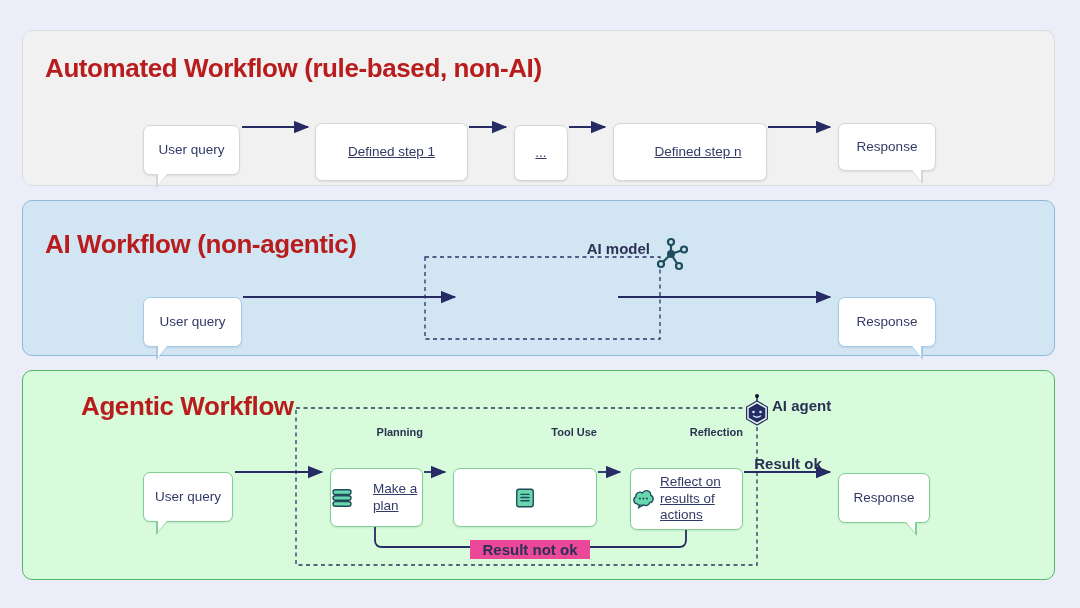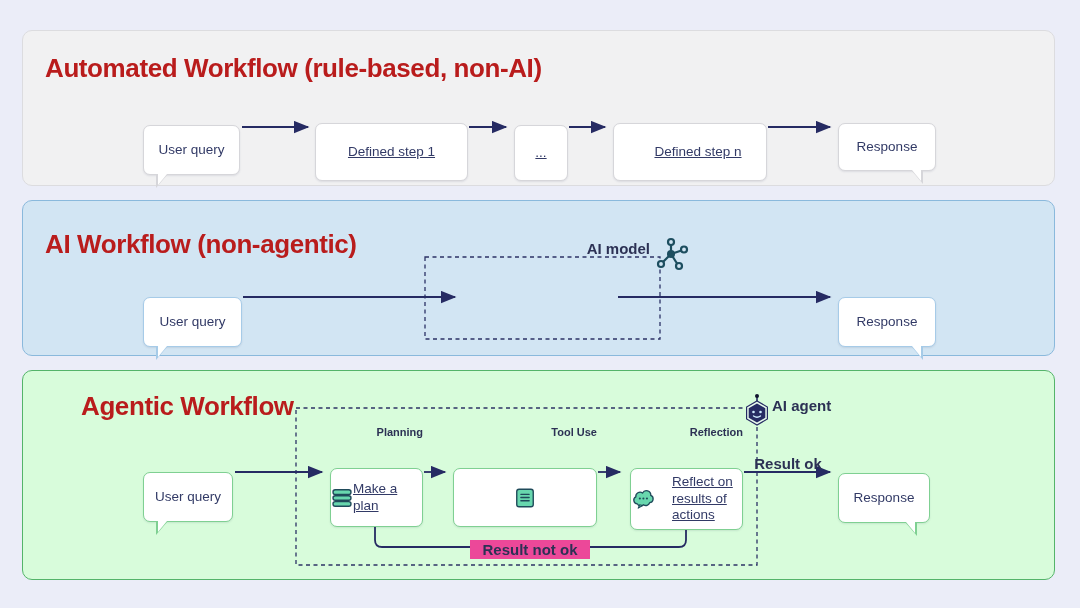--- a/index.html
+++ b/index.html
@@ -15,21 +15,21 @@
   .node{border:1px solid var(--bc);border-radius:7px;text-decoration:underline;}
   .bubble{border:1.5px solid var(--bc);border-radius:7px;}
   .b-gray{--bc:#d6d6da;}
   .b-blue{--bc:#a6cbe8;}
   .b-green{--bc:#7fd092;}
   .tail-l-o,.tail-l-i,.tail-r-o,.tail-r-i{position:absolute;width:0;height:0;}
   .tail-l-o{left:12px;bottom:-14px;border-top:14px solid var(--bc);border-right:12px solid transparent;}
   .tail-l-i{left:14px;bottom:-10.5px;border-top:11px solid #fff;border-right:9px solid transparent;}
   .tail-r-o{right:12px;bottom:-14px;border-top:14px solid var(--bc);border-left:12px solid transparent;}
   .tail-r-i{right:14px;bottom:-10.5px;border-top:11px solid #fff;border-left:9px solid transparent;}
-  .node-inner{display:flex;align-items:center;gap:0;text-align:left;}
+  .node-inner{display:flex;align-items:center;gap:20px;text-align:left;}
   .stage{position:absolute;font-size:11px;font-weight:600;color:#2c3154;text-align:right;width:100px;}
   .minilabel{position:absolute;font-size:15px;font-weight:600;color:#2c3154;white-space:nowrap;}
   .edge-label{position:absolute;font-size:15px;font-weight:600;color:#2c3154;text-align:center;}
   .icon{flex:0 0 auto;display:block;}
 </style>
 </head>
 <body>
 
 <div id="canvas">
 
@@ -156,21 +156,21 @@
           <g stroke="#1f4a5a" stroke-width="1.5" stroke-linecap="round">
             <line x1="7.5" y1="8" x2="16.5" y2="8"></line>
             <line x1="7.5" y1="11.5" x2="16.5" y2="11.5"></line>
             <line x1="7.5" y1="15" x2="16.5" y2="15"></line>
           </g>
         </svg>
       </div>
     </div>
 
     <div class="node b-green" style="left:630px;top:443px;width:113px;height:62px;">
-      <div class="node-inner" style="gap:16px;">
+      <div class="node-inner" style="gap:4px;">
         <svg class="icon" width="25" height="23" viewBox="0 0 26 24">
           <path d="M6.5 16.5 A3.8 3.8 0 0 1 5 9.3 A4.4 4.4 0 0 1 12 5.2 A4.6 4.6 0 0 1 20.6 7.8 A3.9 3.9 0 0 1 19.5 15.3 A4.2 4.2 0 0 1 13 17.4 A4 4 0 0 1 6.5 16.5 Z" fill="#68d7ae" stroke="#1f4a5a" stroke-width="1.4" stroke-linejoin="round"></path>
           <circle cx="9.2" cy="11" r="1.1" fill="#1f4a5a"></circle>
           <circle cx="12.9" cy="11" r="1.1" fill="#1f4a5a"></circle>
           <circle cx="16.6" cy="11" r="1.1" fill="#1f4a5a"></circle>
           <path d="M9 17.5 L7.5 21 L12 18.2 Z" fill="#68d7ae" stroke="#1f4a5a" stroke-width="1.2" stroke-linejoin="round"></path>
         </svg>
         <span>Reflect on results of actions</span>
       </div>
     </div>

